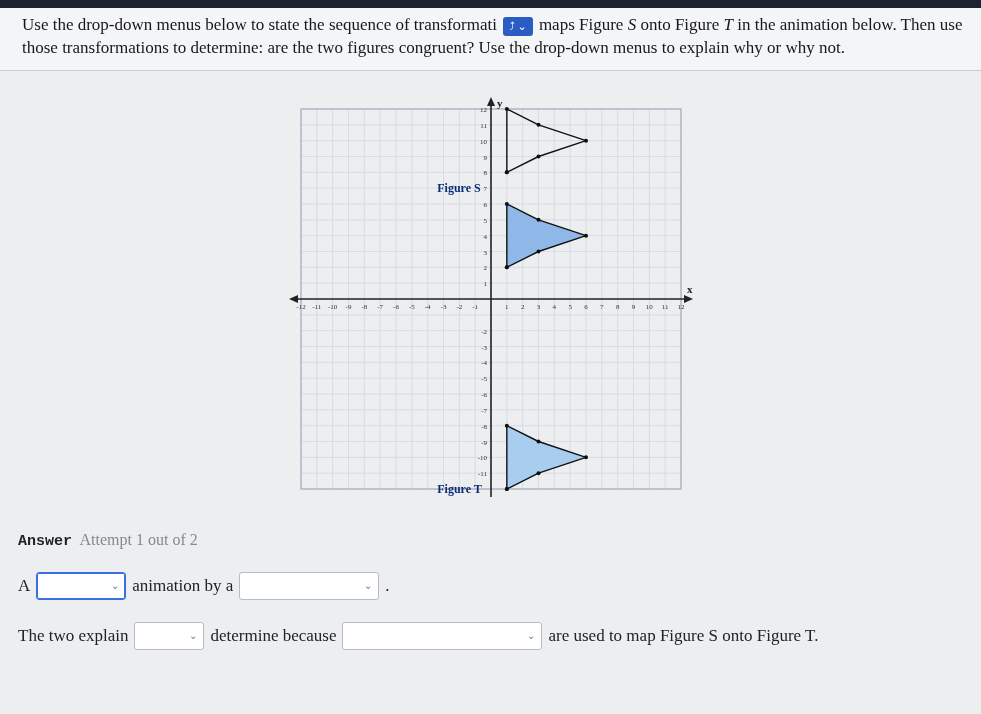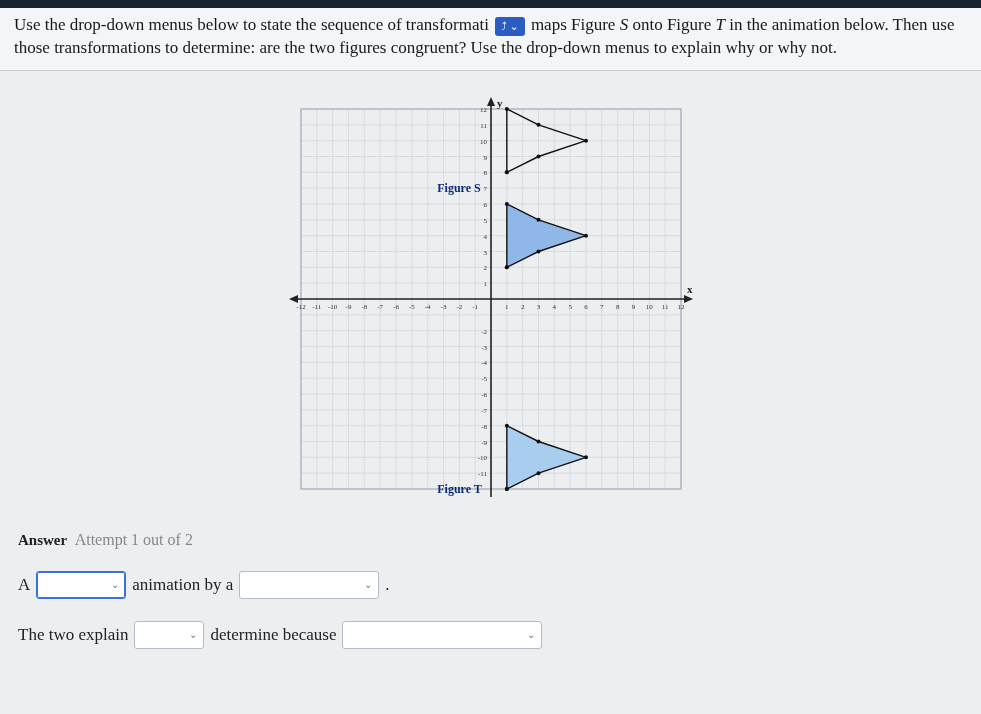--- a/index.html
+++ b/index.html
@@ -12,21 +12,21 @@
     height: 714px;
     overflow: hidden;
     position: relative;
   }
   .topbar {
     background: #1a2332;
     height: 8px;
     width: 100%;
   }
   .question {
-    padding: 6px 14px 10px 14px;
+    padding: 6px 14px 10px 22px;
     font-size: 17px;
     color: #181818;
     line-height: 1.35;
     background: #f4f5f7;
     border-bottom: 1px solid #ccc;
   }
   .question .fig { font-style: italic; }
   .badge {
     display: inline-block;
     background: #2b5cc4;
@@ -44,21 +44,21 @@
     padding: 18px 0 8px 0;
   }
   svg.chart { display: block; }
   .answer-area {
     padding: 14px 18px 0 18px;
   }
   .ans-head {
     font-size: 15px;
     color: #444;
   }
-  .ans-head .lbl { font-weight: bold; color:#222; }
+  .ans-head .lbl { font-weight: bold; color:#222;font-family:Liberation Mono, monospace; }
   .ans-head .att { color:#888; font-size:16px; }
   .row {
     margin-top: 22px;
     font-size: 17px;
     color: #222;
     display: flex;
     align-items: center;
     flex-wrap: wrap;
     gap: 6px;
   }
@@ -260,14 +260,17 @@
     <span>The two explain</span>
     <span class="dd" style="min-width:70px">
       <span></span>
         <span class="caret">⌄</span>
     </span>
     <span>determine because</span>
     <span class="dd" style="min-width:200px">
       <span></span>
         <span class="caret">⌄</span>
     </span>
+    <span>
+      <span>are used to map Figure </span><span class="fig">S</span><span> onto Figure </span><span class="fig">T</span><span>.</span>
+    </span>
   </div>
 </div>
 
 </body></html>

